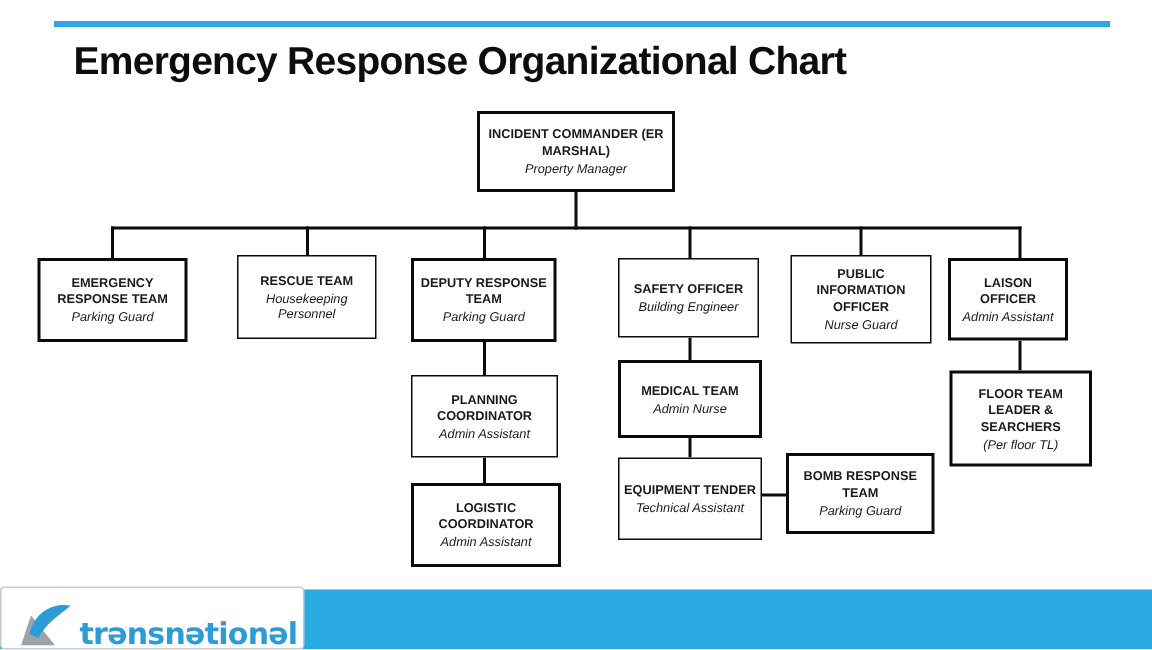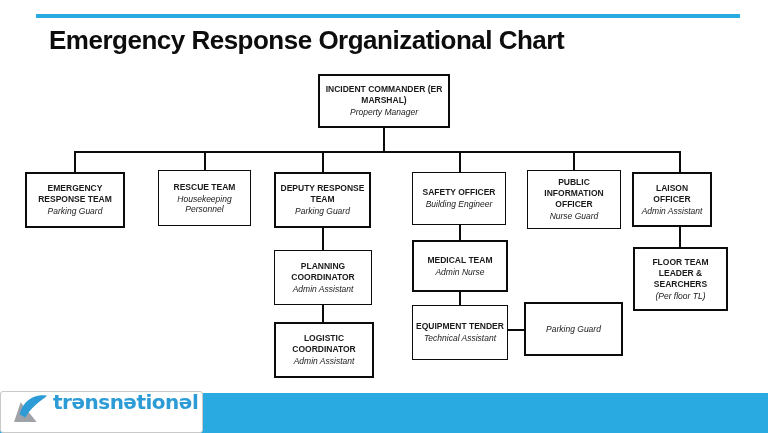--- a/index.html
+++ b/index.html
@@ -18,21 +18,21 @@
     text-align:center;padding:2px 3px;box-sizing:border-box;color:#1a1a1a;
   }
   .node.thin{border-width:1.4px;}
   .node-title{font-weight:bold;font-size:8.5px;line-height:11px;}
   .node-sub{font-style:italic;font-size:8.5px;line-height:10.5px;margin-top:1px;}
   .line{position:absolute;background:#0b0b0b;}
   .footer-bar{position:absolute;left:0;top:393px;width:768px;height:40px;}
   .logo-plate{
     position:absolute;left:0;top:391px;width:203px;height:42px;background:#ffffff;
     border:1px solid #c9c9c9;border-radius:3px;box-sizing:border-box;
-    display:flex;align-items:flex-start;
+    display:flex;align-items:flex-end;
   }
   .logo-mark{width:40px;height:32px;margin-left:10px;flex:0 0 auto;}
   .brand-block{display:flex;flex-direction:column;margin-left:2px;}
   .brand-text{
     font-family:"DejaVu Sans",sans-serif;font-size:20px;font-weight:bold;
     letter-spacing:-0.5px;line-height:20px;
   }
   .brand-sub{
     font-family:"DejaVu Sans",sans-serif;font-size:9.5px;font-weight:bold;
     font-style:italic;letter-spacing:0.5px;line-height:10px;margin-top:0px;
@@ -116,20 +116,21 @@
     <div class="node-title">LOGISTIC COORDINATOR</div>
     <div class="node-sub">Admin Assistant</div>
   </div>
 
   <div class="node thin" style="left:412px;top:305px;width:96px;height:55px">
     <div class="node-title">EQUIPMENT TENDER</div>
     <div class="node-sub">Technical Assistant</div>
   </div>
 
   <div class="node" style="left:524px;top:302px;width:99px;height:54px">
+    <div class="node-title">BOMB RESPONSE TEAM</div>
     <div class="node-sub">Parking Guard</div>
   </div>
 
   <div class="footer-bar accent-bg" style="background: rgb(41, 171, 226);"></div>
   <div class="logo-plate">
     <svg class="logo-mark" viewBox="0 0 40 34">
       <polygon points="2,32 26,32 9,11" fill="#9FA3A7"></polygon>
       <path d="M8,24 C12,6 28,2 37,4 C30,10 20,16 14,27 Z" fill="#2D9CD6"></path>
     </svg>
     <div class="brand-block">

